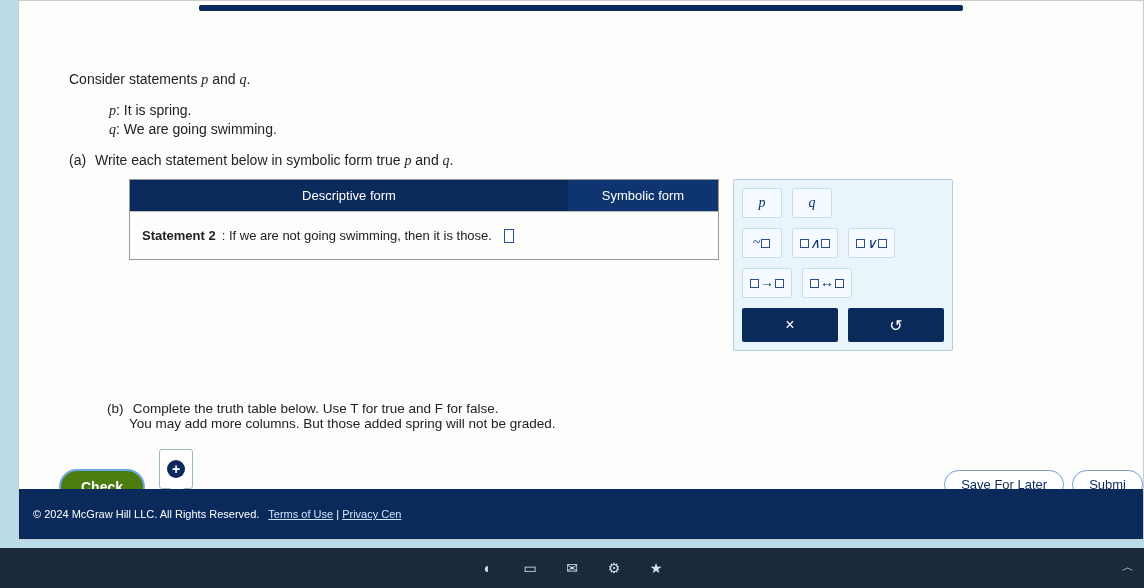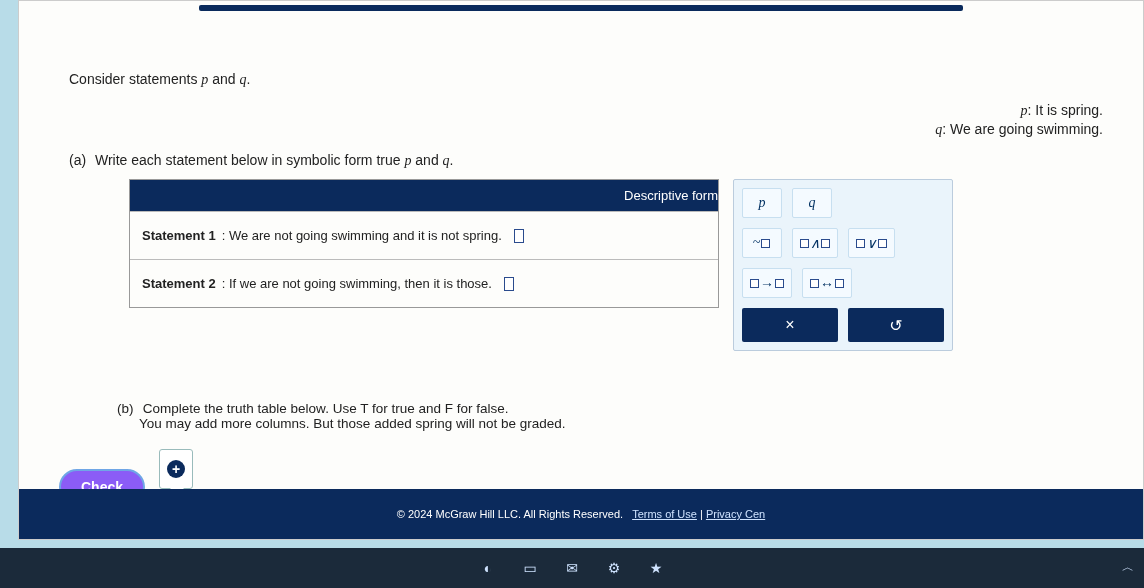--- a/index.html
+++ b/index.html
@@ -33,21 +33,21 @@
   .content {
     position: absolute;
     top: 30px;
     left: 50px;
     right: 40px;
     bottom: 60px;
     color: #222;
     font-size: 14px;
   }
   .intro { margin-bottom: 14px; margin-top: 40px; }
-  .defs { margin-left: 40px; margin-bottom: 14px; text-align: right; }
+  .defs { margin-left: 40px; margin-bottom: 14px; }
   .defs div { margin-bottom: 2px; }
   .ital { font-style: italic; font-family: "Times New Roman", serif; }
   .part-a { margin-bottom: 6px; }
   .part-row { display:flex; }
   .part-letter { width: 26px; }
   .worktable-wrap {
     display: flex;
     align-items: flex-start;
     margin-top: 10px;
     margin-left: 60px;
@@ -56,21 +56,21 @@
   .worktable {
     border: 1px solid #999;
     width: 590px;
   }
   .wt-head {
     display: flex;
     background: #0b2a5c;
     color: #fff;
     font-size: 13px;
   }
-  .wt-head .col1 { flex: 1; text-align: right; padding: 8px 0; }
+  .wt-head .col1 { flex: 1; text-align: center; padding: 8px 0; }
   .wt-head .col2 { width: 150px; text-align: center; padding: 8px 0; background: #0e3570; }
   .wt-row {
     display: flex;
     align-items: center;
     border-top: 1px solid #bbb;
     padding: 16px 12px;
     font-size: 13px;
   }
   .wt-row .col1 { flex: 1; display:flex; align-items:center; gap:6px;}
   .wt-row .col2 { width: 150px; text-align:center; }
@@ -130,21 +130,21 @@
     background: #0b2a5c;
     color: #fff;
     display:flex;
     align-items:center;
     justify-content:center;
     border-radius: 2px;
     cursor: pointer;
     font-size: 16px;
   }
 
-  .part-b { margin-top: 50px; margin-left: 48px; font-size: 13.5px; }
+  .part-b { margin-top: 50px; margin-left: 38px; font-size: 13.5px; }
   .part-b .b-letter { display:inline-block; width:22px; }
 
   .add-col {
     margin-top: 18px;
     margin-left: 90px;
     width: 34px;
     height: 40px;
     border: 1px solid #9bb;
     border-radius: 3px;
     background:#fff;
@@ -178,30 +178,30 @@
     background: #0b2a5c;
   }
 
   .bottom-bar {
     position: absolute;
     left: 0; right: 0; bottom: 0;
     height: 50px;
     background: #0b2a5c;
     display:flex;
     align-items:center;
-    justify-content: center;
+    justify-content: flex-start;
     padding: 0 14px;
     color:#fff;
     font-size: 12px;
   }
   .check-btn {
     position:absolute;
     left: 40px;
     bottom: 34px;
-    background: #8b5cf6;
+    background: #4d7c0f;
     color:#fff;
     padding: 8px 20px;
     border-radius: 18px;
     font-size: 14px;
     font-weight: bold;
     cursor:pointer;
     border: 2px solid #6fa6e6;
     margin-top: 28px;
   }
   .right-btns {
@@ -270,28 +270,21 @@
       <span class="part-letter">(a)</span>
       <span>
         <span>Write each statement below in symbolic form true </span><span class="ital">p</span><span> and </span><span class="ital">q</span><span>.</span>
       </span>
     </div>
 
     <div class="worktable-wrap">
       <div class="worktable">
         <div class="wt-head">
           <div class="col1">Descriptive form</div>
-        </div>
-        <div class="wt-row">
-          <div class="col1">
-            <b>Statement 1</b>
-            <span>: We are not going swimming and it is not spring.</span>
-            <span class="slot"></span>
-          </div>
-          <div class="col2"></div>
+          <div class="col2">Symbolic form</div>
         </div>
         <div class="wt-row">
           <div class="col1">
             <b>Statement 2</b>
             <span>: If we are not going swimming, then it is those.</span>
             <span class="slot"></span>
           </div>
           <div class="col2"></div>
         </div>
       </div>
@@ -344,20 +337,24 @@
 
     <div class="add-col">
       <div class="plus">+</div>
     </div>
     <div class="under-bar"></div>
 
   </div>
 
   <div class="check-btn">Check</div>
 
+  <div class="right-btns">
+    <div class="pill">Save For Later</div>
+    <div class="pill">Submi</div>
+  </div>
 
   <div class="bottom-bar">
     <span></span>
     <span class="copyright">
       <span>© 2024 McGraw Hill LLC. All Rights Reserved.</span>
       &nbsp;
       <a>Terms of Use</a>
       <span> | </span>
       <a>Privacy Cen</a>
     </span>

